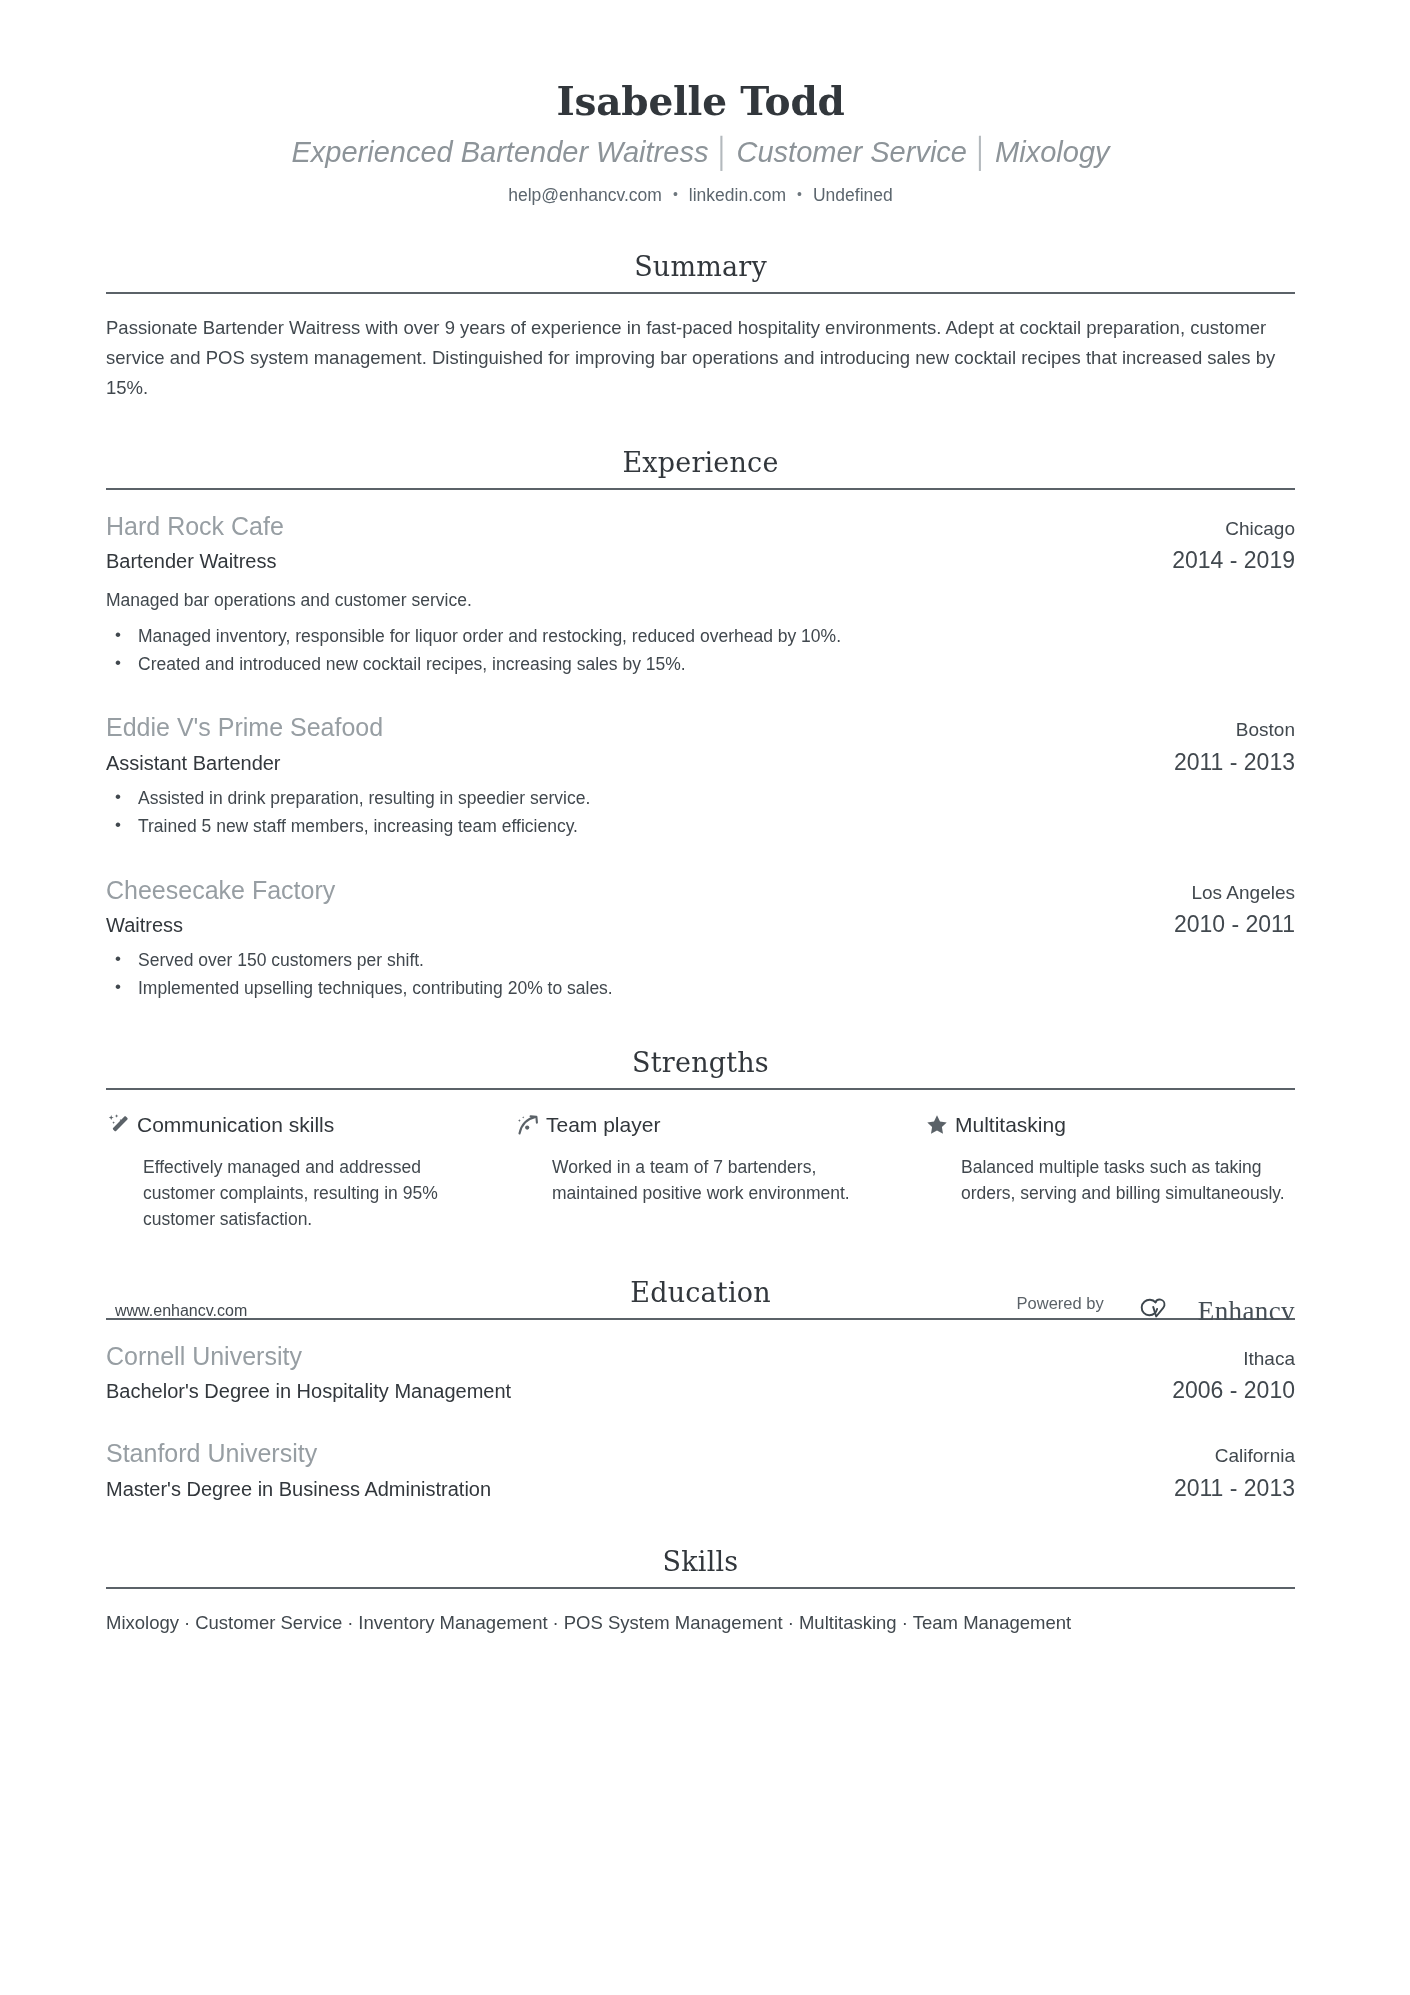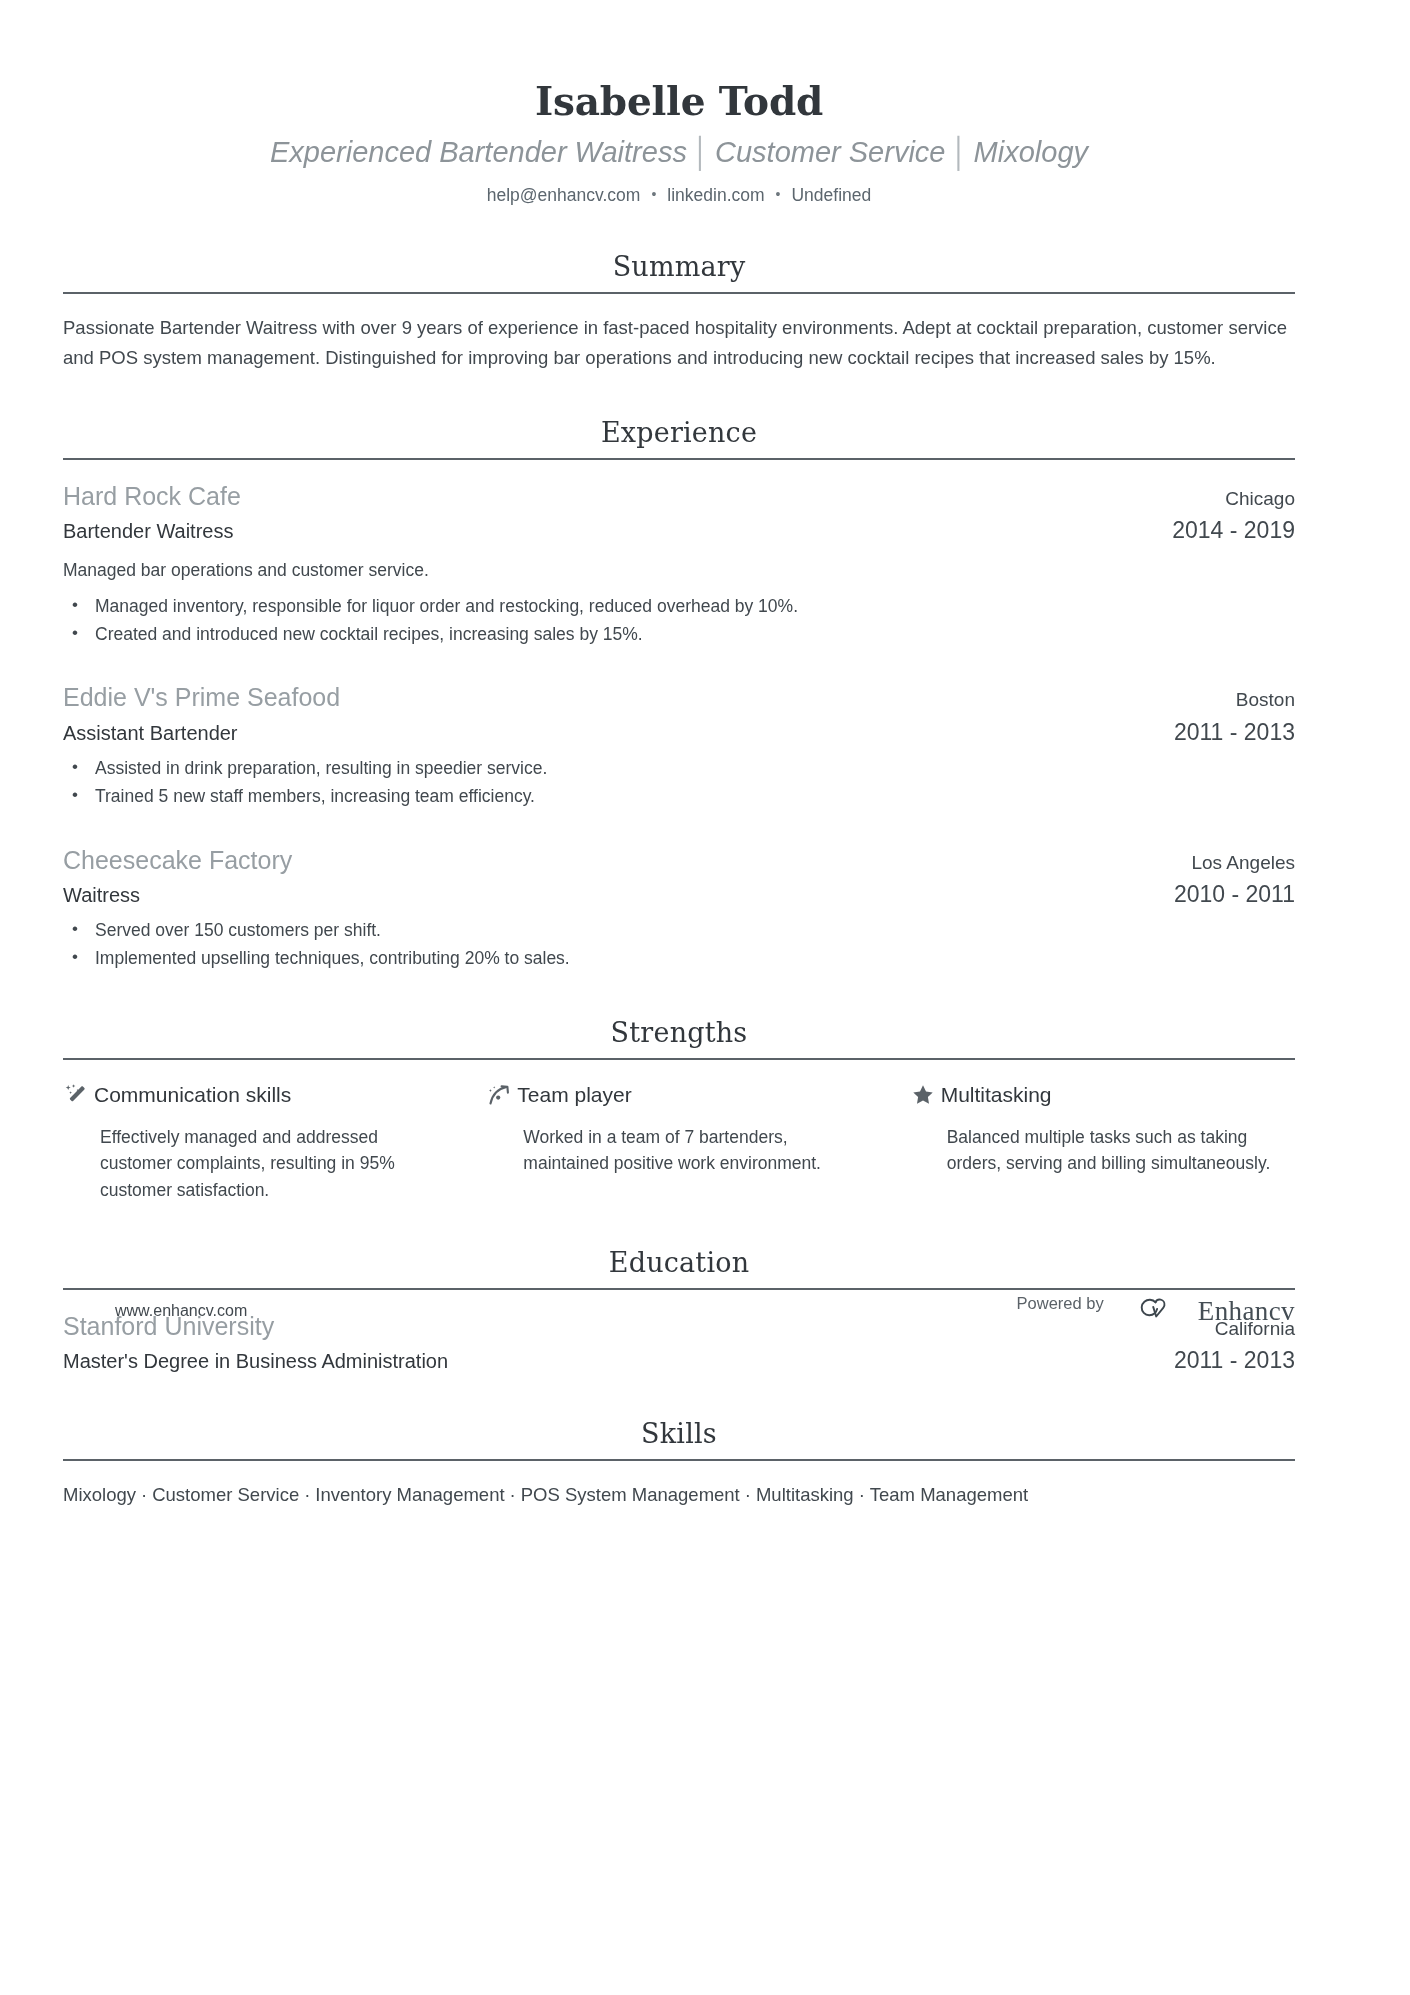--- a/index.html
+++ b/index.html
@@ -13,21 +13,21 @@
   body {
     font-family: "Liberation Sans", sans-serif;
     color: #2f3a42;
     position: relative;
     overflow: hidden;
   }
 
   .page {
     width: 1410px;
     height: 1436px;
-    padding: 78px 115px 0 63px;
+    padding: 78px 115px 0 106px;
     position: relative;
   }
 
   
   .header { text-align: center; }
 
   .name {
     font-family: "DejaVu Serif", serif;
     font-weight: bold;
     font-size: 39px;
@@ -379,20 +379,30 @@
         <div class="strength-desc">Balanced multiple tasks such as taking orders, serving and billing simultaneously.</div>
       </div>
 
     </div>
   </div>
 
   <div class="section">
     <div class="section-title">Education</div>
     <div class="rule"></div>
 
+    <div class="entry">
+      <div class="entry-row">
+        <div class="entry-org">Cornell University</div>
+        <div class="entry-place">Ithaca</div>
+      </div>
+      <div class="entry-row sub">
+        <div class="entry-role">Bachelor's Degree in Hospitality Management</div>
+        <div class="entry-dates">2006 - 2010</div>
+      </div>
+    </div>
 
     <div class="entry">
       <div class="entry-row">
         <div class="entry-org">Stanford University</div>
         <div class="entry-place">California</div>
       </div>
       <div class="entry-row sub">
         <div class="entry-role">Master's Degree in Business Administration</div>
         <div class="entry-dates">2011 - 2013</div>
       </div>

